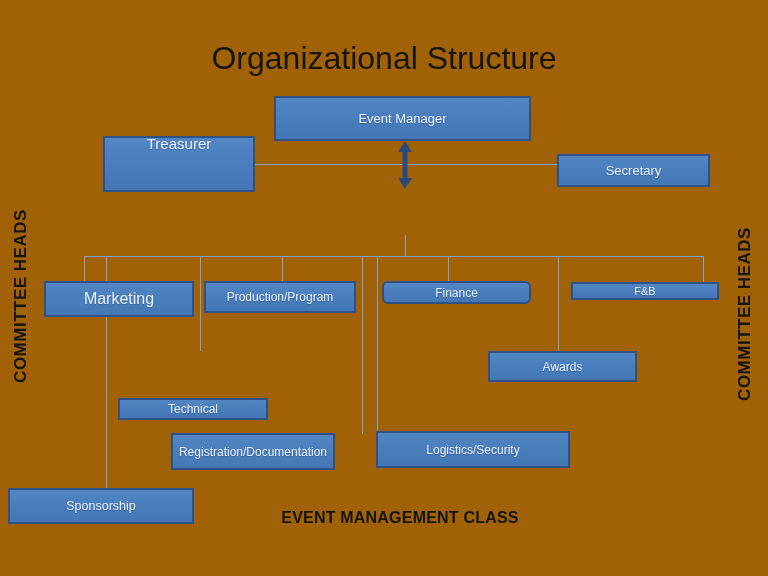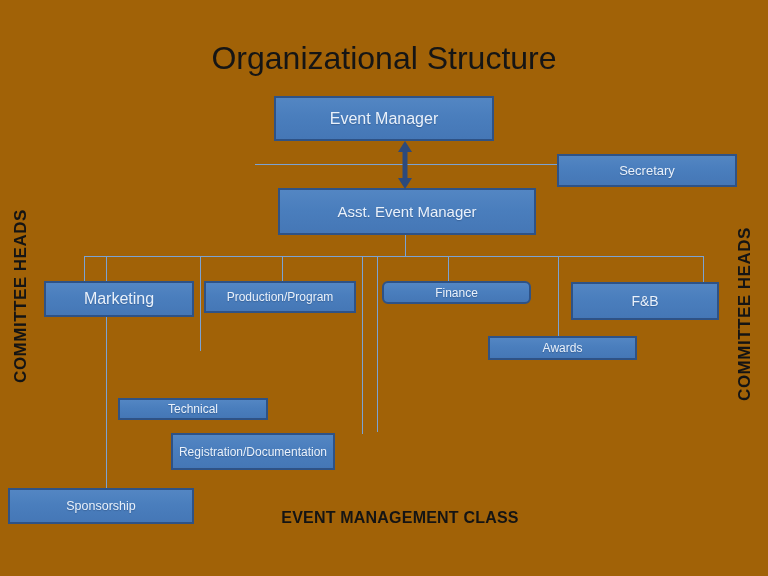--- a/index.html
+++ b/index.html
@@ -90,41 +90,44 @@
   <div class="edge" style="left:448px; top:256px; width:1px; height:26px;"></div>
   <div class="edge" style="left:558px; top:256px; width:1px; height:96px;"></div>
   <div class="edge" style="left:703px; top:256px; width:1px; height:27px;"></div>
 
   <svg class="arrow-svg" width="22" height="48" viewBox="0 0 22 48">
     <line x1="11" y1="8" x2="11" y2="40" stroke="#2c4a7c" stroke-width="5"></line>
     <polygon points="11,0 4,11 18,11" fill="#2c4a7c"></polygon>
     <polygon points="11,48 4,37 18,37" fill="#2c4a7c"></polygon>
   </svg>
 
-  <div class="node" style="left:274px; top:96px; width:220px; height:45px; font-size:16px;">Event Manager</div>
+  <div class="node" style="left:274px; top:96px; width:257px; height:45px; font-size:13px;">Event Manager</div>
 
+  <div class="node top-label" style="left:103px; top:136px; width:152px; height:56px; font-size:15px;">
+    <span class="inner-pad">Treasurer</span>
+  </div>
 
-  <div class="node" style="left:557px; top:154px; width:180px; height:33px; font-size:13px;">Secretary</div>
+  <div class="node" style="left:557px; top:154px; width:153px; height:33px; font-size:13px;">Secretary</div>
 
-  <div class="node" style="left:278px; top:188px; width:258px; height:47px; font-size:15px;">Asst. Event Manager</div>
 
   <div class="node" style="left:44px; top:281px; width:150px; height:36px; font-size:16px;">Marketing</div>
 
   <div class="node" style="left:204px; top:281px; width:152px; height:32px; font-size:12px;">Production/Program</div>
 
   <div class="node" style="left:382px; top:281px; width:149px; height:23px; font-size:12px;border-radius:6px;">Finance</div>
 
-  <div class="node" style="left:571px; top:282px; width:148px; height:38px; font-size:14px;">F&amp;B</div>
+  <div class="node" style="left:571px; top:282px; width:148px; height:18px; font-size:11px;">F&amp;B</div>
 
   <div class="node" style="left:118px; top:350px; width:150px; height:22px; font-size:12px;margin-top:48px;">Technical</div>
 
-  <div class="node" style="left:488px; top:336px; width:149px; height:24px; font-size:12px;">Awards</div>
+  <div class="node" style="left:488px; top:351px; width:149px; height:31px; font-size:12px;">Awards</div>
 
   <div class="node" style="left:171px; top:433px; width:164px; height:37px; font-size:12px;">Registration/Documentation</div>
 
+  <div class="node" style="left:376px; top:431px; width:194px; height:37px; font-size:12px;">Logistics/Security</div>
 
   <div class="node" style="left:8px; top:488px; width:186px; height:36px; font-size:12.5px;">Sponsorship</div>
 
   <div class="side-label" style="left:-79px; top:283px;">COMMITTEE HEADS</div>
   <div class="side-label" style="left:645px; top:301px;">COMMITTEE HEADS</div>
 
   <div class="footer-label">EVENT MANAGEMENT CLASS</div>
 
 </div>
 

